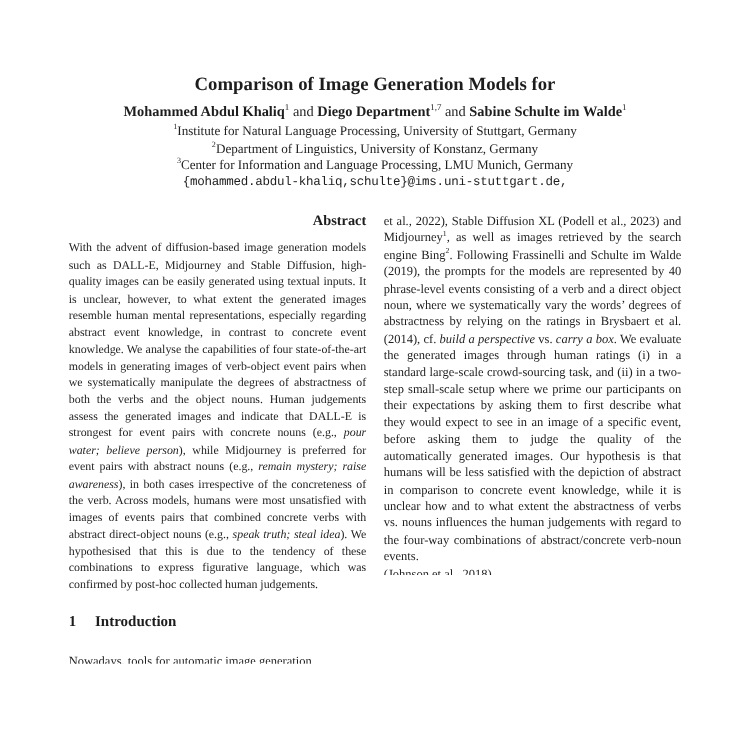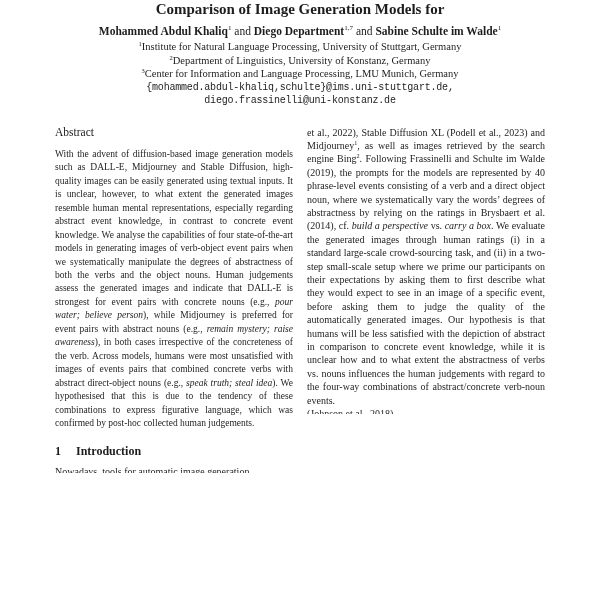--- a/index.html
+++ b/index.html
@@ -3,41 +3,41 @@
 <meta charset="utf-8">
 <style>
   html,body{margin:0;padding:0;}
   .page{
     width:600px;height:600px;background:#ffffff;color:#1d1d1d;
     position:relative;overflow:hidden;
     font-family:"Liberation Serif", serif;
     -webkit-font-smoothing:antialiased;
   }
   
-  .header{text-align:center;}
+  .header{text-align:center;padding-top:59px;}
   .title-line{font-weight:bold;font-size:15px;line-height:19px;}
   .authors{margin-top:5px;font-size:11.5px;line-height:14px;white-space:nowrap;}
   .authors .name{font-weight:bold;}
   sup{font-size:0.62em;line-height:0;vertical-align:super;}
   .affiliations{margin-top:2px;font-size:10.5px;line-height:13.5px;}
   .emails{font-family:"Liberation Mono", monospace;font-size:10px;line-height:13.5px;letter-spacing:-0.2px;}
   
   .columns{
     display:flex;justify-content:space-between;
     padding:0 55px;margin-top:18px;
   }
   .col{width:238px;text-align:justify;font-size:10px;line-height:13.4px;hyphens:auto;}
-  .abstract-heading{text-align:left;font-weight:normal;font-size:11.5px;margin:0 0 9px 0;}
+  .abstract-heading{text-align:right;font-weight:bold;font-size:11.5px;margin:0 0 9px 0;}
   .abstract-body{margin:0 14px;font-size:9.5px;line-height:13.45px;font-family:Liberation Serif, serif;}
   .em{font-style:italic;}
   .section-heading{font-weight:bold;font-size:12px;margin-top:15px;display:flex;}
   .section-number{width:21px;flex:0 0 auto;}
   .para{margin:0;}
   .para-indent{text-indent:11px;}
-  .partial-line{height:8px;overflow:hidden;margin-top:6px;}
+  .partial-line{height:8px;overflow:hidden;margin-top:19px;}
   .partial-line-right{height:7px;overflow:hidden;margin-top:0;}
 </style>
 </head>
 <body>
 
 <div class="page">
 
   <div class="header">
     <div class="title-line">Comparison of Image Generation Models for</div>
 
@@ -48,21 +48,20 @@
       <span class="name">Sabine Schulte im Walde</span><sup>1</sup></div>
 
     <div class="affiliations">
       <div><sup>1</sup><span>Institute for Natural Language Processing, University of Stuttgart, Germany</span></div>
       <div><sup>2</sup><span>Department of Linguistics, University of Konstanz, Germany</span></div>
       <div><sup>3</sup><span>Center for Information and Language Processing, LMU Munich, Germany</span></div>
     </div>
 
     <div class="emails">
       <div>{mohammed.abdul-khaliq,schulte}@ims.uni-stuttgart.de,</div>
-      <div>diego.frassinelli@uni-konstanz.de</div>
     </div>
   </div>
 
   <div class="columns">
 
     <div class="col">
       <div class="abstract-heading">Abstract</div>
       <p class="abstract-body para"><span>With the advent of diffusion-based image generation models such as DALL-E, Midjourney and Stable Diffusion, high-quality images can be easily generated using textual inputs. It is unclear, however, to what extent the generated images resemble human mental representations, especially regarding abstract event knowledge, in contrast to concrete event knowledge. We analyse the capabilities of four state-of-the-art models in generating images of verb-object event pairs when we systematically manipulate the degrees of abstractness of both the verbs and the object nouns. Human judgements assess the generated images and indicate that DALL-E is strongest for event pairs with concrete nouns (e.g., </span><span class="em">pour water; believe person</span><span>), while Midjourney is preferred for event pairs with abstract nouns (e.g., </span><span class="em">remain mystery; raise awareness</span><span>), in both cases irrespective of the concreteness of the verb. Across models, humans were most unsatisfied with images of events pairs that combined concrete verbs with abstract direct-object nouns (e.g., </span><span class="em">speak truth; steal idea</span><span>). We hypothesised that this is due to the tendency of these combinations to express figurative language, which was confirmed by post-hoc collected human judgements.</span></p>
 
       <div class="section-heading">

